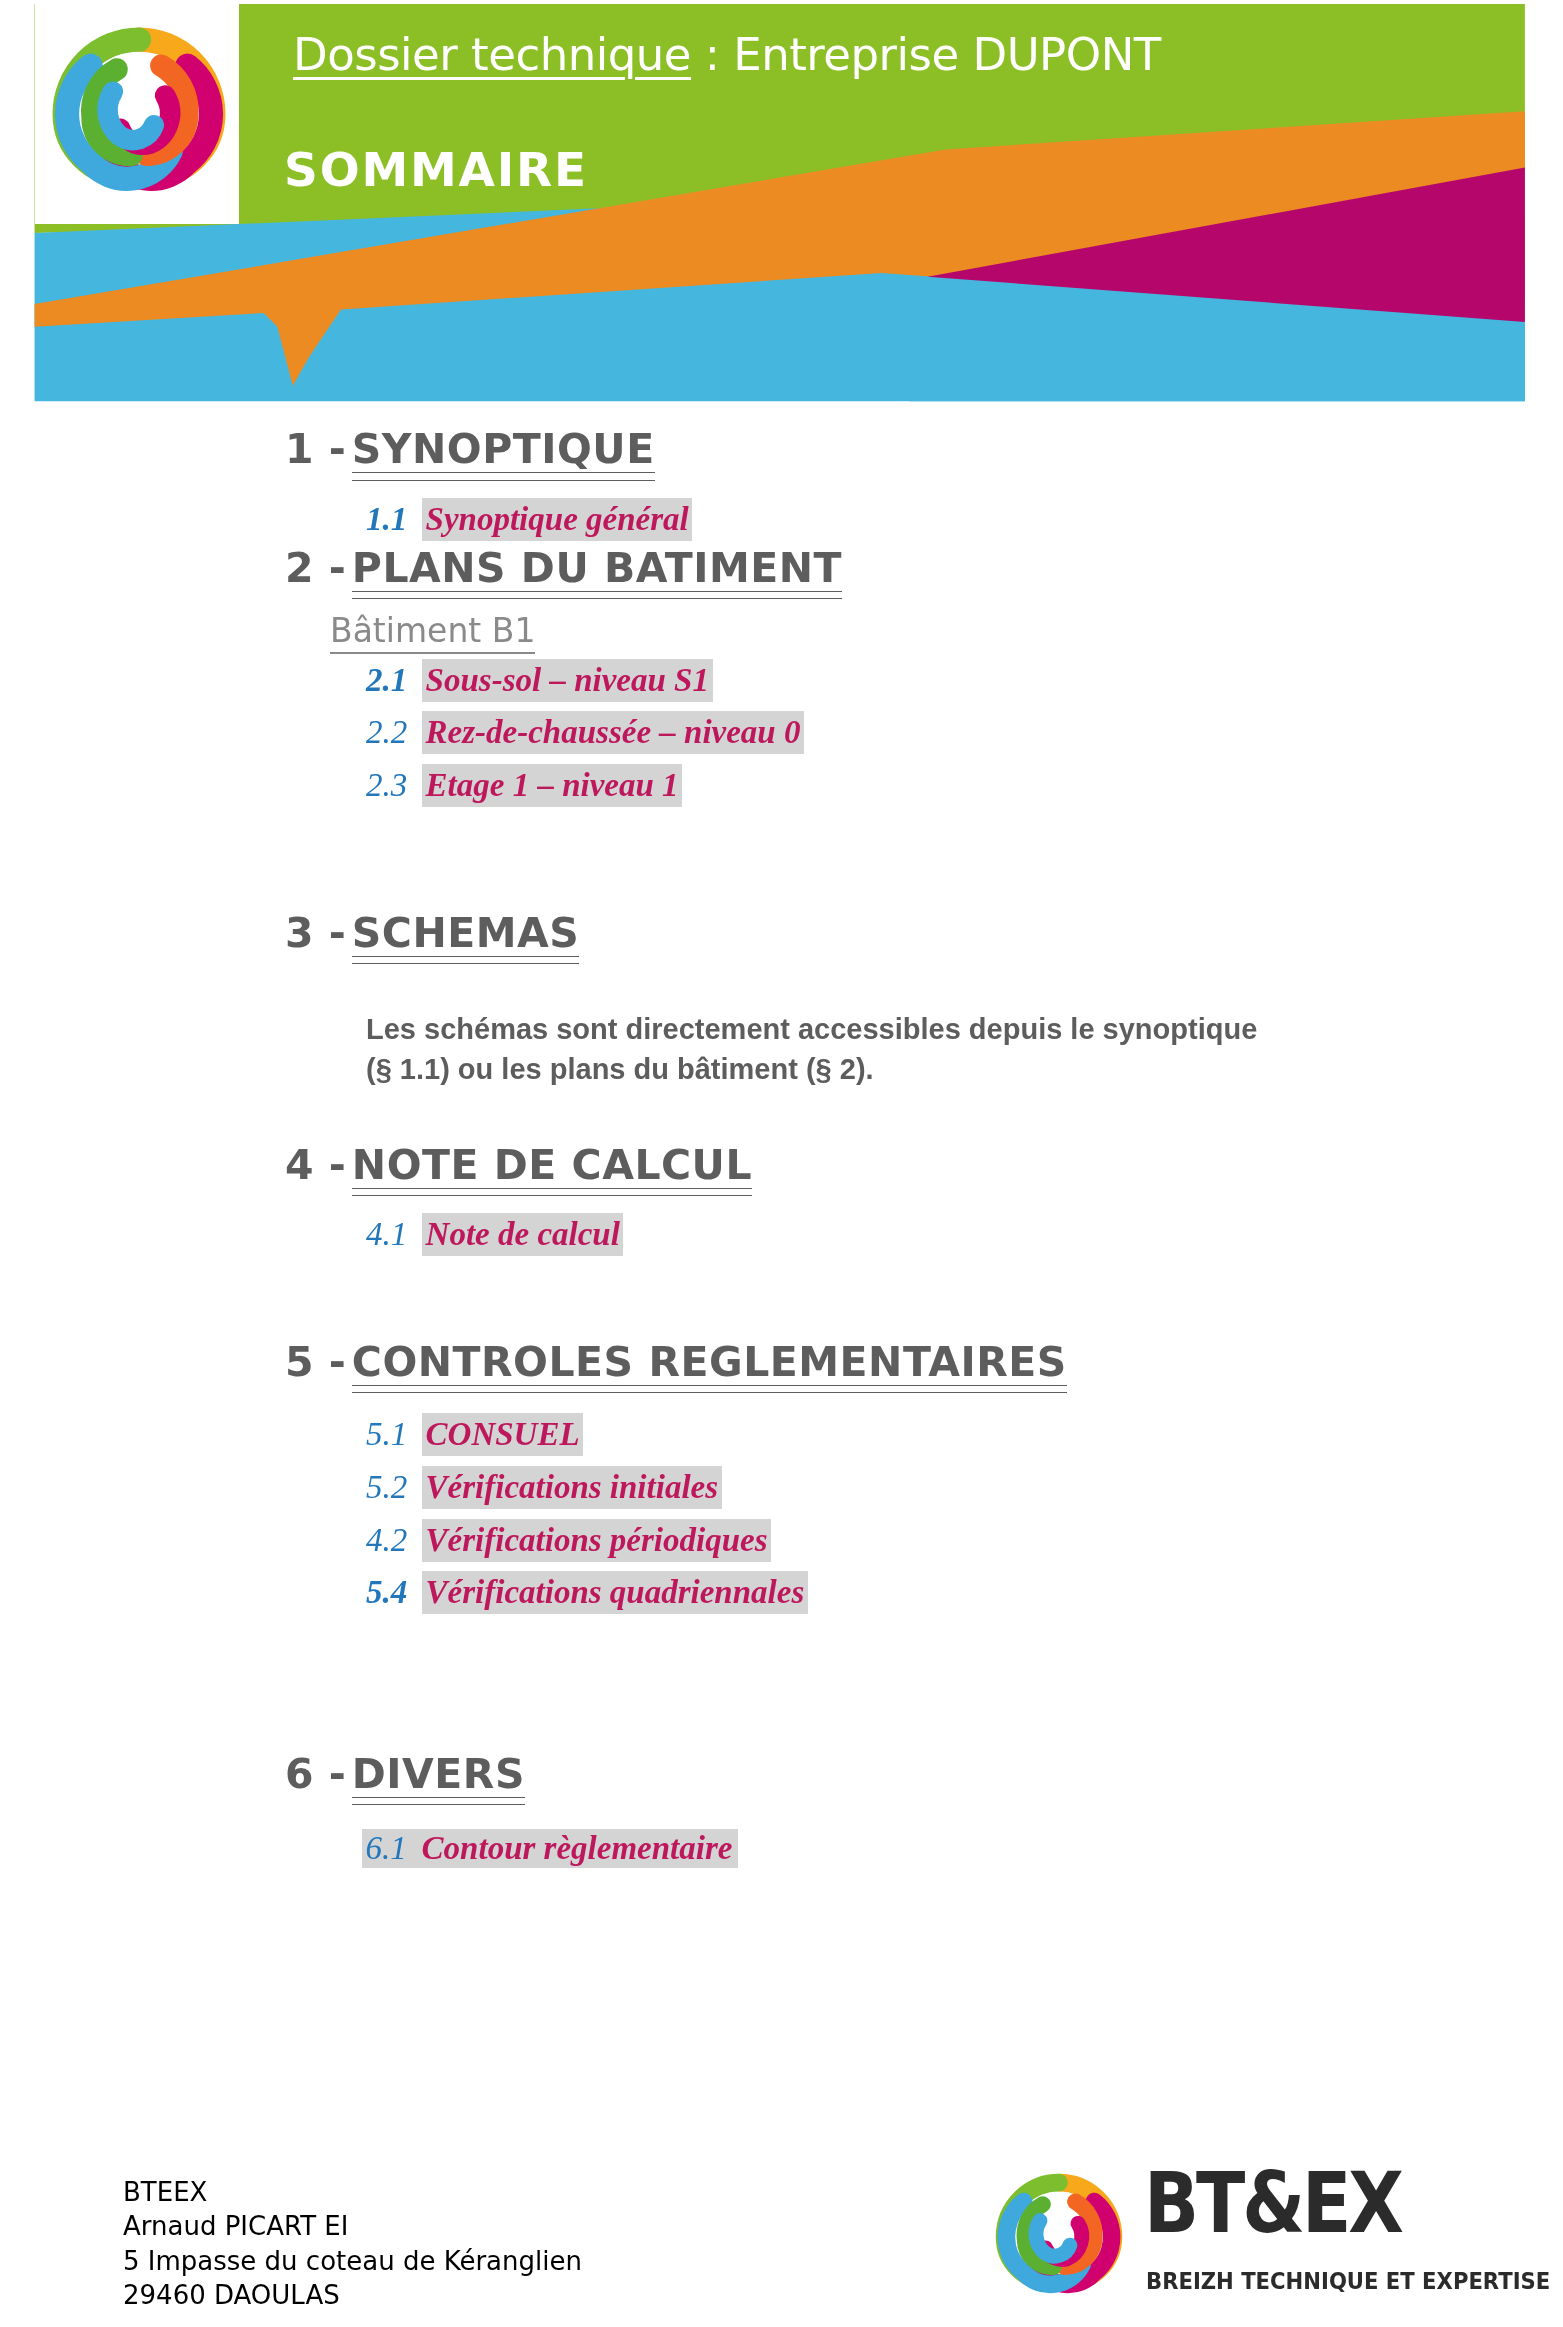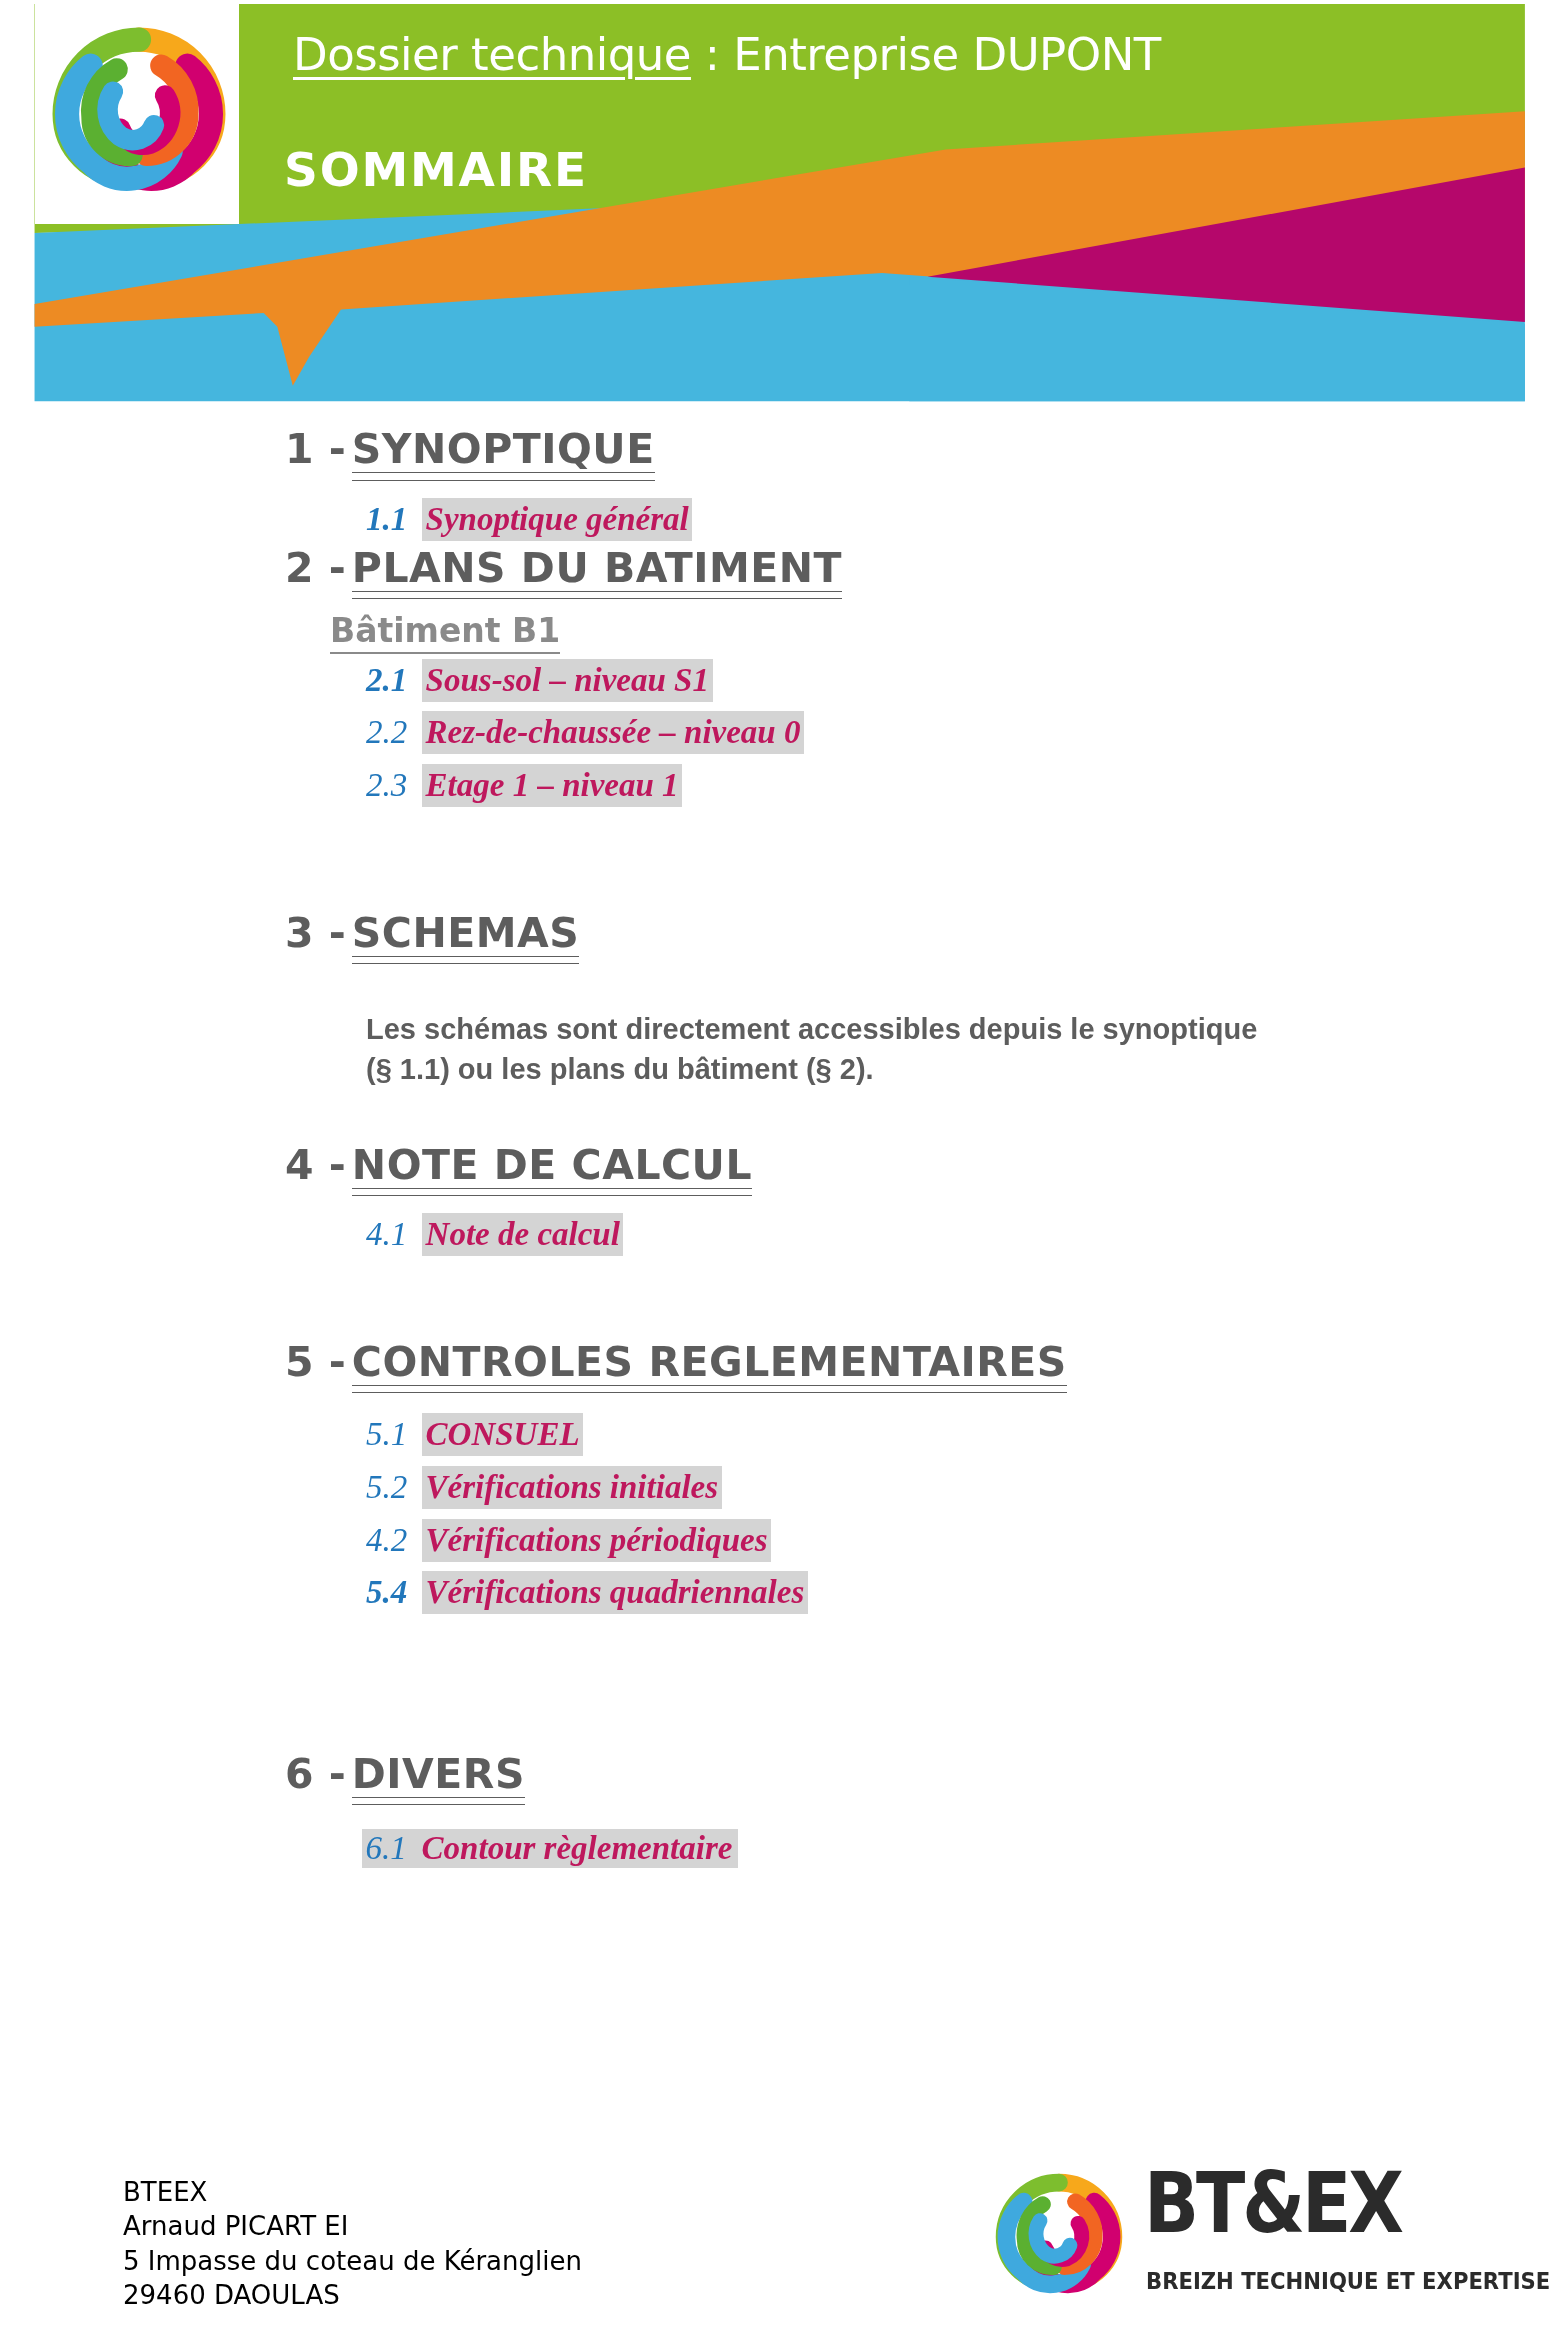--- a/index.html
+++ b/index.html
@@ -118,21 +118,21 @@
     right: 0;
     bottom: -3.6px;
     height: 6.4px;
     border-top: 1.8px solid #5d5d5d;
     border-bottom: 1.8px solid #5d5d5d;
   }
 
   .sub-head {
     font-family: "DejaVu Sans", sans-serif;
     font-size: 33px;
-    font-weight: 700;
+    font-weight: 400;
     color: #8a8a8a;
     white-space: nowrap;
   }
   .sub-head .title {
     display: inline-block;
     position: relative;
     padding-bottom: 2.7px;
   }
   .sub-head .title::after {
     content: "";

